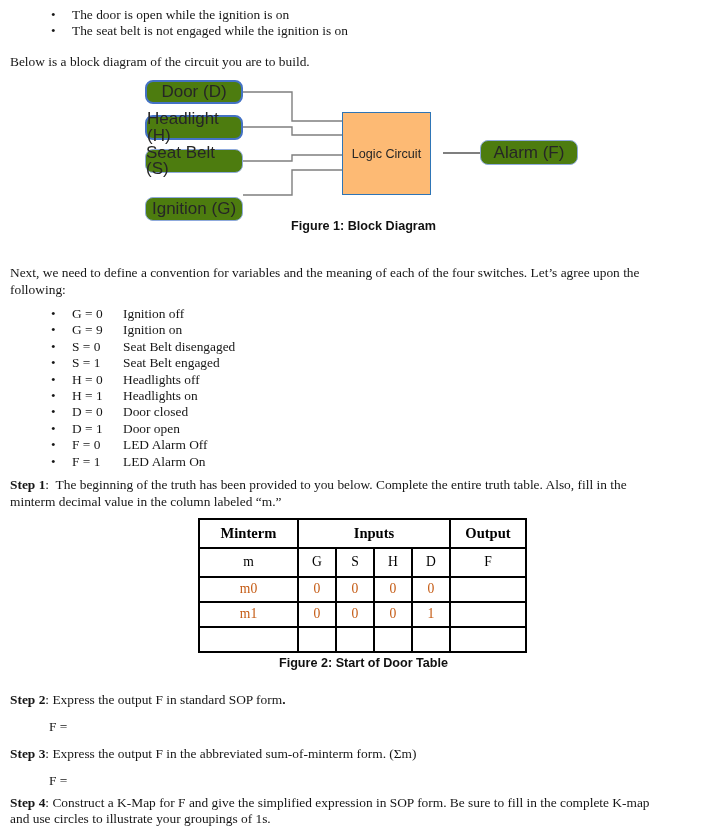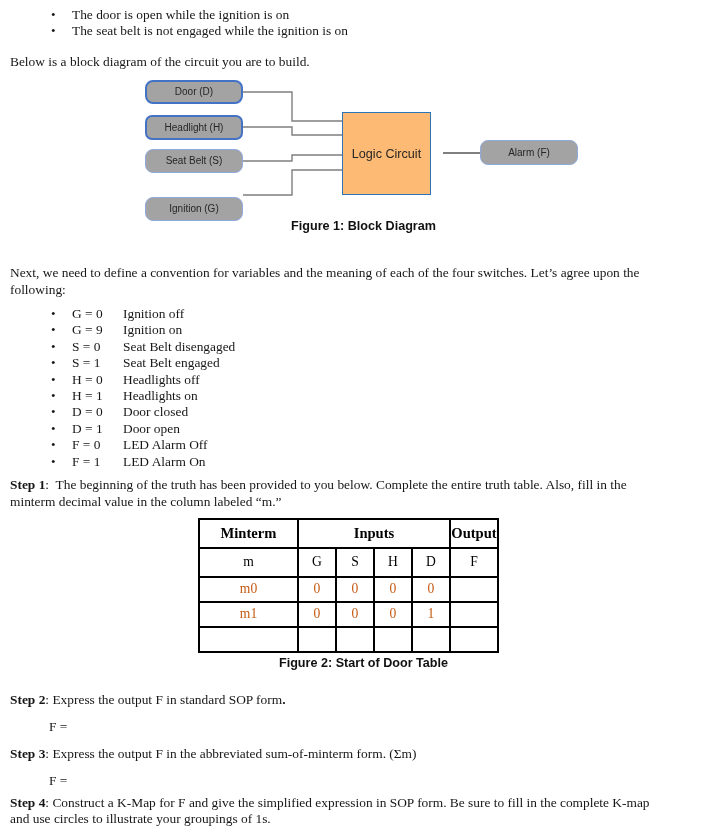--- a/index.html
+++ b/index.html
@@ -24,22 +24,22 @@
 
   .para { margin: 14px 10px 0 10px; }
   .nowrap-line { white-space: pre; overflow: hidden; }
 
   
   .diagram { position: relative; height: 158px; margin-top: 7px; }
   .dg-box {
     position: absolute;
     display: flex; align-items: center; justify-content: center;
     font-family: "Liberation Sans", sans-serif;
-    font-size: 10px; color: #262626;
-    background: #a3a3a3;
+    font-size: 17px; color: #262626;
+    background: #4d7c0f;
   }
   .in-box { width: 98px; height: 24px; border-radius: 8px; }
   .border-strong { border: 2px solid #4472C4; }
   .border-light  { border: 1.4px solid #8FAADC; }
   .logic-box {
     left: 342px; top: 35px; width: 89px; height: 83px;
     background: #fdba74; border: 1.8px solid #2E75B6;
     font-size: 12.6px;
   }
   .alarm-box { left: 480px; top: 63px; width: 98px; height: 25px; border-radius: 8px; }
@@ -72,21 +72,21 @@
     border: 2px solid #000;
     text-align: center; vertical-align: middle;
     padding: 0;
   }
   table.truth th { font-size: 14.6px; font-weight: bold; color: #000; border-radius: 6px; }
   .tt-r1 { height: 29px; }
   .tt-r2 { height: 29px; }
   .tt-rd { height: 25px; }
   .col-m { width: 99px; }
   .col-v { width: 38px; }
-  .col-f { width: 48px; }
+  .col-f { width: 76px; }
   .tt-hdr2 { font-size: 13.6px; color: #000; }
   .tt-val { font-size: 13.6px; color: #C45911; }
   .fig2-caption { margin-top: 2px; }
 
   .step-para { margin: 0 10px 0 10px; }
   .mt-step1 { margin-top: 7px; }
   .mt-step2 { margin-top: 21px; }
   .mt-step3 { margin-top: 11px; }
   .mt-step4 { margin-top: 6px; }
 </style>
@@ -113,21 +113,21 @@
       <polyline points="243,15 292,15 292,44 342,44" fill="none" stroke="#7F7F7F" stroke-width="1.4"></polyline>
       <polyline points="243,50 292,50 292,58 342,58" fill="none" stroke="#7F7F7F" stroke-width="1.4"></polyline>
       <polyline points="243,84 292,84 292,78 342,78" fill="none" stroke="#7F7F7F" stroke-width="1.4"></polyline>
       <polyline points="243,118 292,118 292,93 342,93" fill="none" stroke="#7F7F7F" stroke-width="1.4"></polyline>
       <line x1="443" y1="76" x2="480" y2="76" stroke="#7F7F7F" stroke-width="1.8"></line>
     </svg>
 
     <div class="dg-box in-box border-strong" style="left:145px; top:3px;">
       <span>Door (D)</span>
     </div>
-    <div class="dg-box in-box border-strong" style="left:145px; top:38px; height:25px;border-radius:7px;">
+    <div class="dg-box in-box border-strong" style="left:145px; top:38px; height:25px;">
       <span>Headlight (H)</span>
     </div>
     <div class="dg-box in-box border-light" style="left:145px; top:72px;">
       <span>Seat Belt (S)</span>
     </div>
     <div class="dg-box in-box border-light" style="left:145px; top:120px;">
       <span>Ignition (G)</span>
     </div>
 
     <div class="dg-box logic-box">

